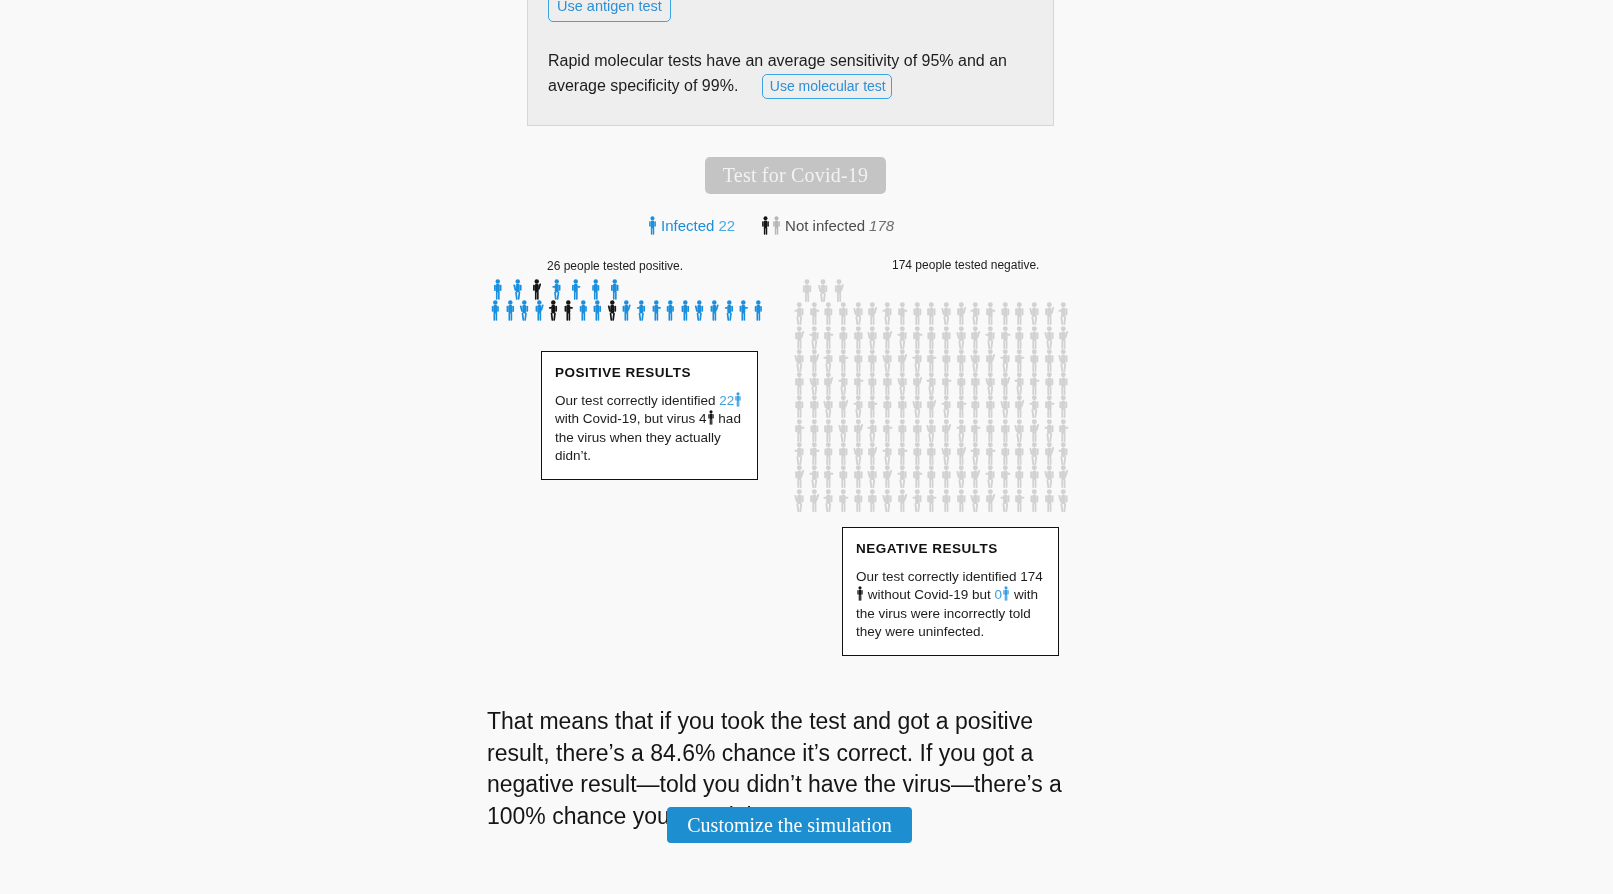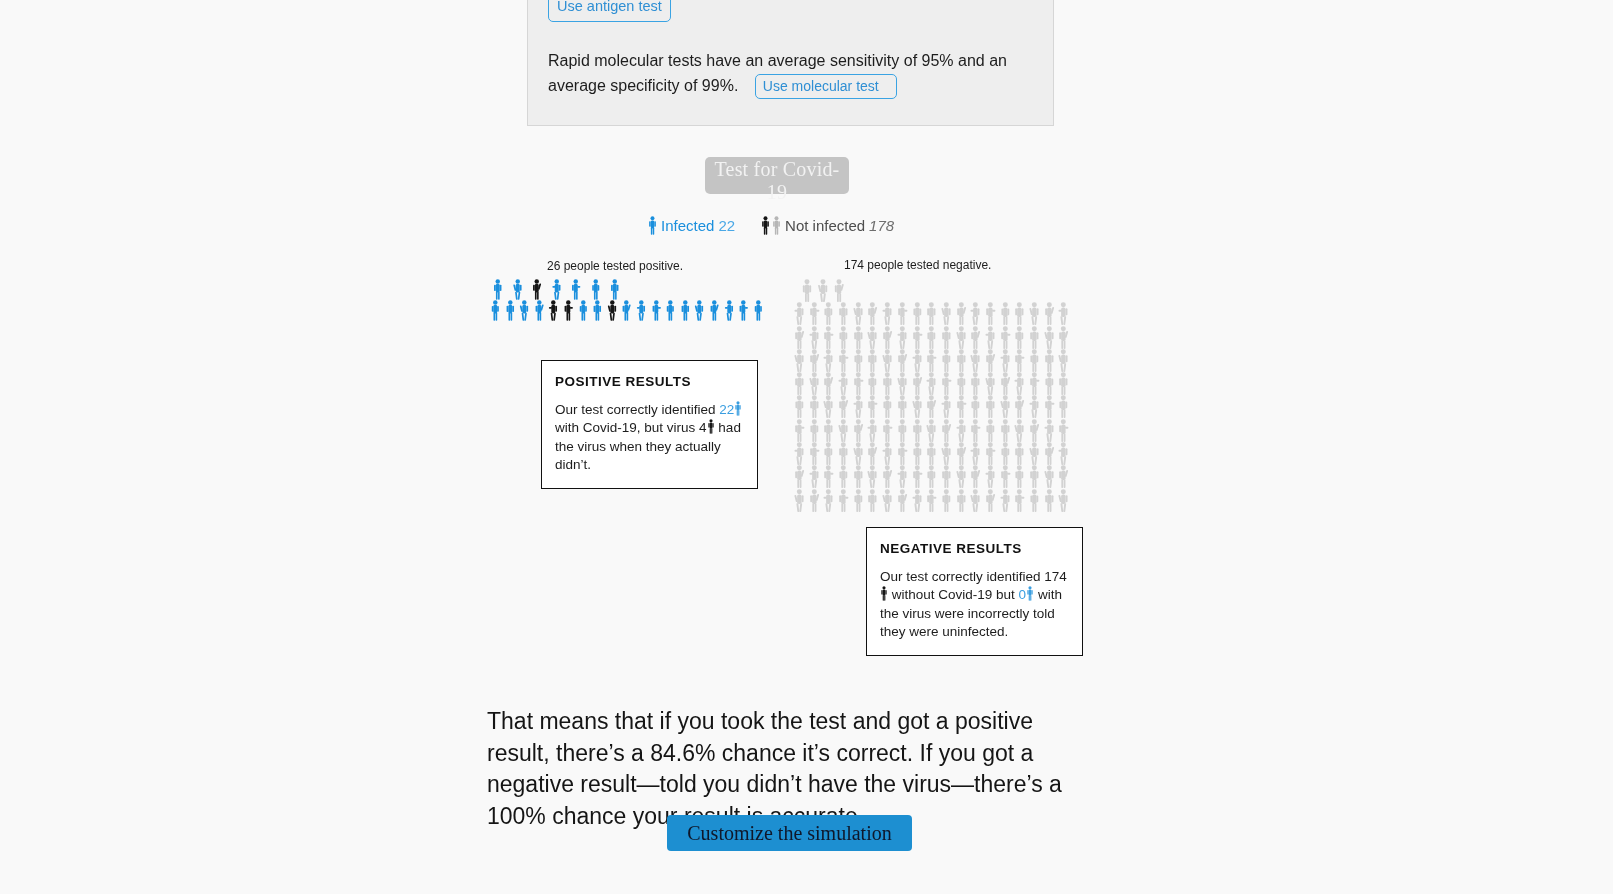--- a/index.html
+++ b/index.html
@@ -36,27 +36,27 @@
     white-space: nowrap;
     font-family: "Liberation Sans", sans-serif;
   }
   .panel-para {
     margin: 26px 0 0 0;
     font-size: 16px;
     line-height: 25px;
     color: #1d1d1d;
     max-width: 470px;
   }
-  .panel-para .pill { font-size: 14px; padding: 4px 17px 5px 7px; margin-left: 12px; }
+  .panel-para .pill { font-size: 14px; padding: 4px 5px 5px 7px; margin-left: 19px; }
 
   
   .test-btn {
     position: absolute;
     left: 705px; top: 157px;
-    width: 144px; height: 37px;
+    width: 181px; height: 37px;
     background: #c4c4c4;
     color: #f2f2f2;
     border: none;
     border-radius: 5px;
     font-family: "Liberation Serif", serif;
     font-size: 20px;
     letter-spacing: .2px;
     cursor: default;
   }
 
@@ -76,21 +76,21 @@
   .mini-fig { display: inline-block; width: 9px; height: 19px; }
 
   
   .col-head {
     position: absolute;
     font-size: 12px;
     color: #1d1d1d;
     white-space: nowrap;
   }
   #pos-head { left: 547px; top: 259px; }
-  #neg-head { left: 844px; top: 258px; }
+  #neg-head { left: 892px; top: 258px; }
 
   
   .field { position: absolute; display: flex; flex-wrap: wrap; }
   #pos-field { left: 488px; top: 279px; width: 294px; }
   #neg-field { left: 792px; top: 279px; width: 297px; }
   .fig { width: 14.6px; height: 21px; flex: 0 0 auto; }
   #neg-field .fig { width: 14.7px; height: 23.3px; }
   .fig svg { display: block; width: 100%; height: 100%; }
 
   
@@ -103,22 +103,22 @@
     line-height: 18.5px;
     color: #1d1d1d;
   }
   .callout .c-title {
     font-weight: bold;
     font-size: 13.5px;
     letter-spacing: .5px;
     margin-bottom: 9px;
     color: #111;
   }
-  #pos-callout { left: 541px; top: 360px; width: 217px; }
-  #neg-callout { left: 842px; top: 527px; width: 217px; margin-left: 24px; }
+  #pos-callout { left: 541px; top: 351px; width: 217px; }
+  #neg-callout { left: 842px; top: 527px; width: 217px; }
   .num-blue { color: #3a9ee0; }
   .num-dark { color: #1d1d1d; }
   .inline-fig { display: inline-block; width: 8px; height: 15px; vertical-align: -2px; }
 
   
   .closing {
     position: absolute;
     left: 487px; top: 683px;
     width: 600px;
     font-family: Liberation Sans, sans-serif;
@@ -126,27 +126,26 @@
     line-height: 31.5px;
     color: #151515;
   }
 
   
   .customize-btn {
     position: absolute;
     left: 667px; top: 807px;
     width: 245px; height: 36px;
     background: #1d8fd1;
-    color: #0f172a;
+    color: #ffffff;
     border: none;
     border-radius: 4px;
     font-family: "Liberation Serif", serif;
     font-size: 20px;
     cursor: pointer;
-    margin-top: 8px;
   }
 </style>
 </head>
 <body>
 
 <div id="root">
 
   <div class="info-panel">
     <button class="pill">Use antigen test</button>
     <p class="panel-para">

